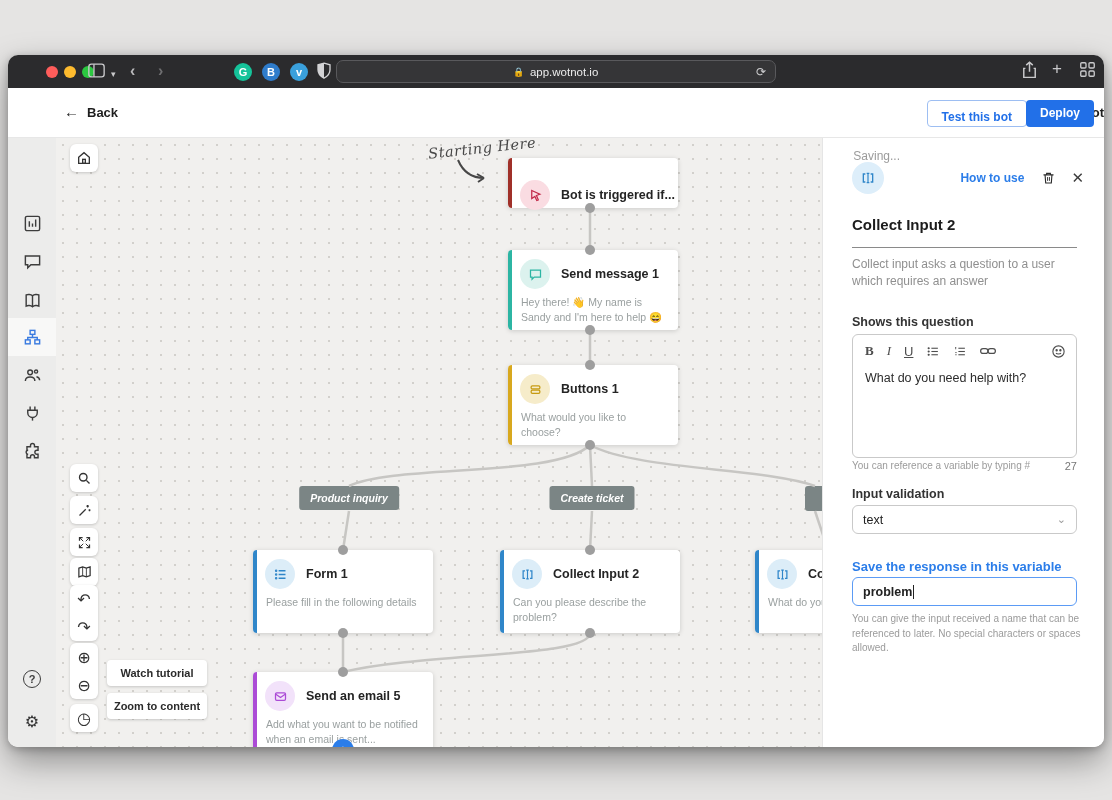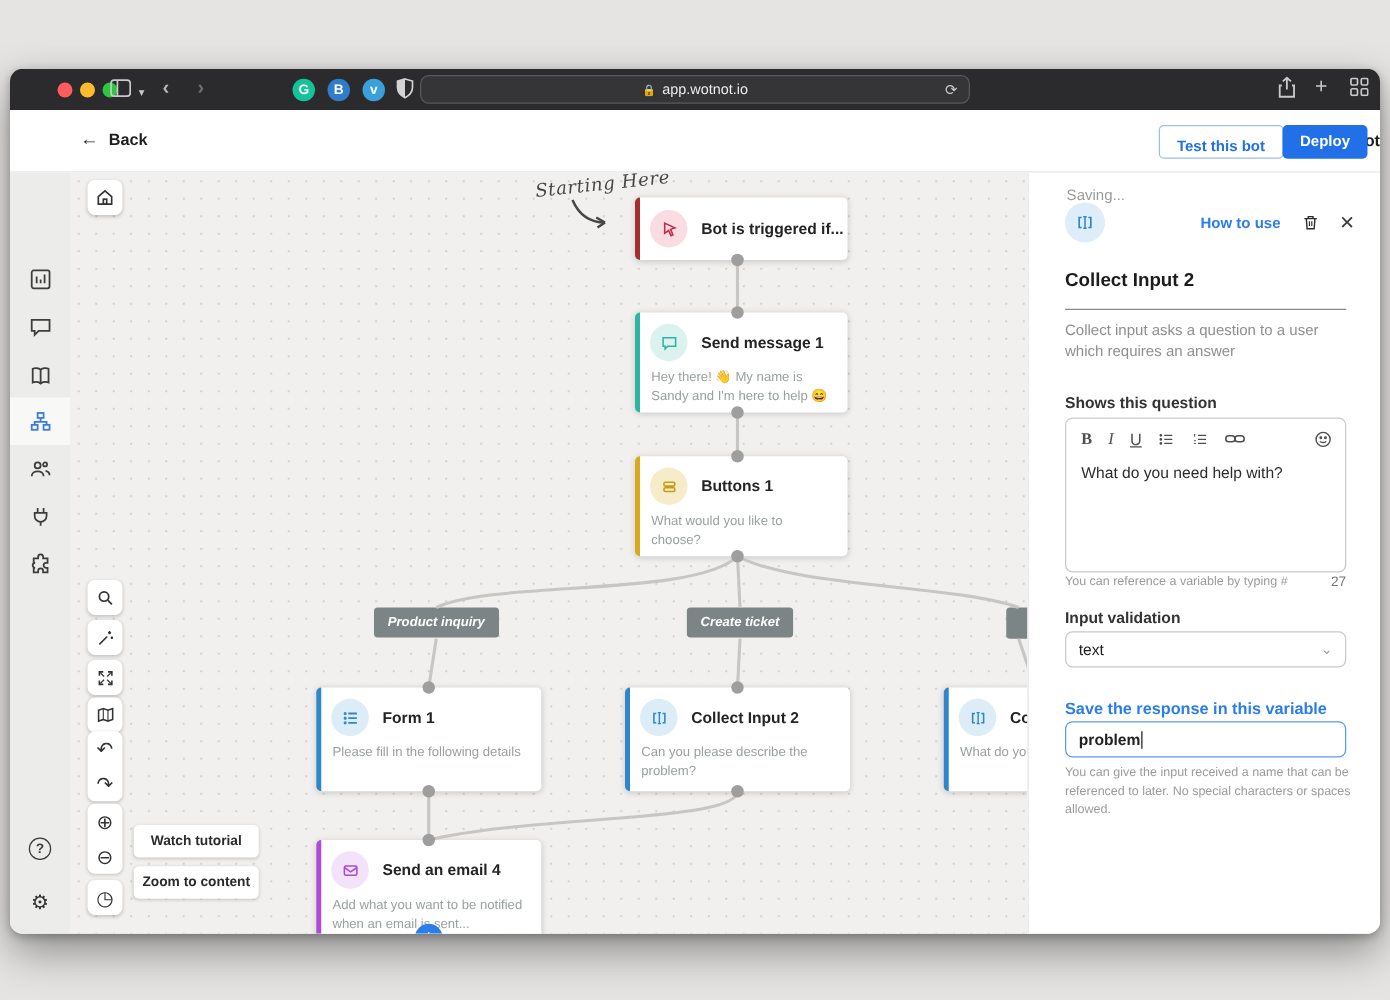--- a/index.html
+++ b/index.html
@@ -268,21 +268,21 @@
     </div>
 
     <div class="handnote">Starting Here</div>
     <svg style="position:absolute;left:398px;top:20px;z-index:1" width="40" height="26" viewBox="0 0 40 26">
       <path d="M4 2 C10 16 20 20 30 20" fill="none" stroke="#474747" stroke-width="2"></path>
       <path d="M30 20 L23 16 M30 20 L24 24" fill="none" stroke="#474747" stroke-width="2"></path>
     </svg>
 
     <div class="node" style="left:452px;top:20px;width:170px;height:50px">
       <div class="bar" style="background:#a03029"></div>
-      <div class="head" style="padding-top:10px">
+      <div class="head" style="padding-top:22px">
         <div class="nicon" style="background:#fadce2">
           <svg width="15" height="15" viewBox="0 0 24 24" fill="none" stroke="#c22b4a" stroke-width="2">
               <path d="M6 4 L19 10 L13.5 12 L16.5 19 L14 20 L11 13.5 L6 17 Z"></path>
             </svg>
         </div>
         <div class="ntitle">Bot is triggered if...</div>
       </div>
     </div>
 
     <div class="node" style="left:452px;top:112px;width:170px;height:80px">
@@ -364,21 +364,21 @@
 
     <div class="node" style="left:197px;top:534px;width:180px;height:83px">
       <div class="bar" style="background:#ab4bd6"></div>
       <div class="head">
         <div class="nicon" style="background:#f2e2fa">
           <svg width="15" height="15" viewBox="0 0 24 24" fill="none" stroke="#ab4bd6" stroke-width="2">
               <rect x="4" y="6" width="16" height="12" rx="2"></rect>
               <path d="M4 8 L12 13.5 L20 8"></path>
             </svg>
         </div>
-        <div class="ntitle">Send an email 4</div>
+        <div class="ntitle">Send an email 5</div>
       </div>
       <div class="nsub">Add what you want to be notified when an email is sent...</div>
     </div>
     <div class="plus-bubble">+</div>
 
     <div class="tool" style="top:326px">
       <svg width="15" height="15" viewBox="0 0 24 24" fill="none" stroke="#333" stroke-width="2.2">
           <circle cx="10" cy="10" r="6"></circle>
           <line x1="15" y1="15" x2="20" y2="20"></line>
         </svg>

